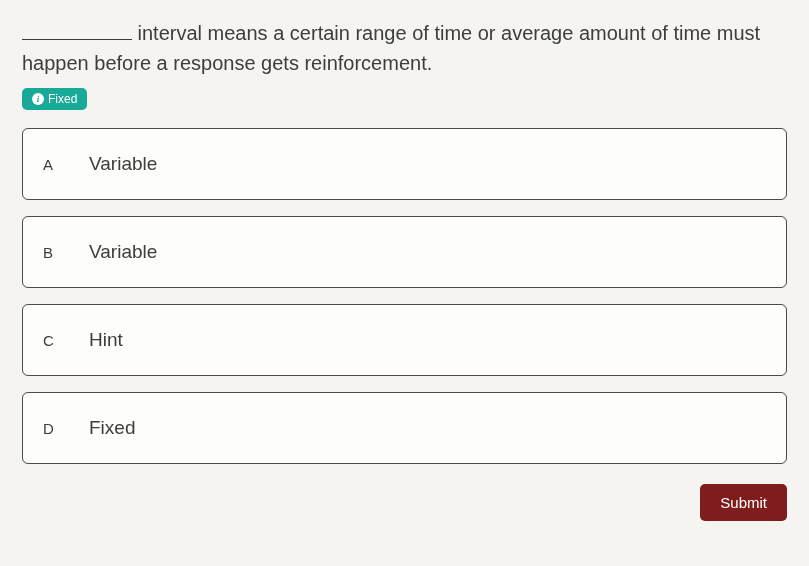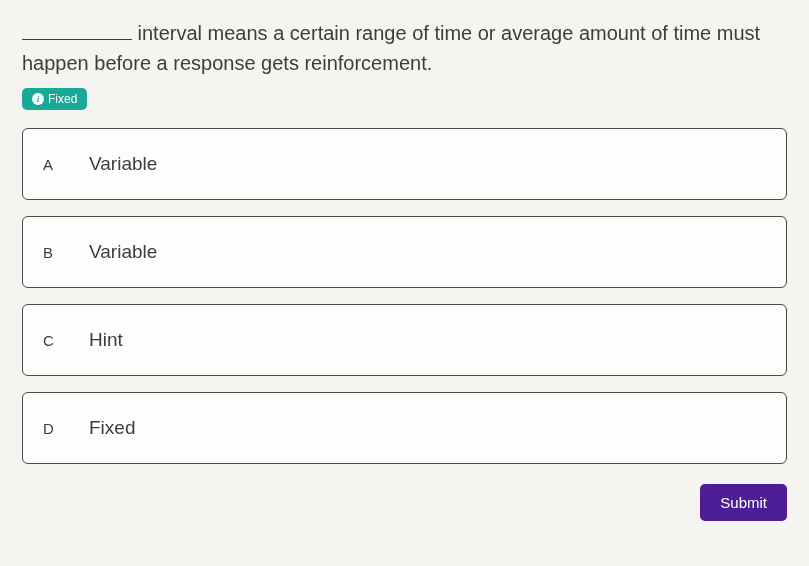--- a/index.html
+++ b/index.html
@@ -76,21 +76,21 @@
   .option-text {
     font-size: 19px;
     color: #3d3d3d;
   }
   .submit-wrap {
     display: flex;
     justify-content: flex-end;
     margin-top: 20px;
   }
   .submit-btn {
-    background: #4c1d95;
+    background: #7f1d1d;
     color: #fff;
     border: none;
     border-radius: 5px;
     padding: 10px 20px;
     font-size: 15px;
     cursor: pointer;
   }
 </style>
 </head>
 <body>

